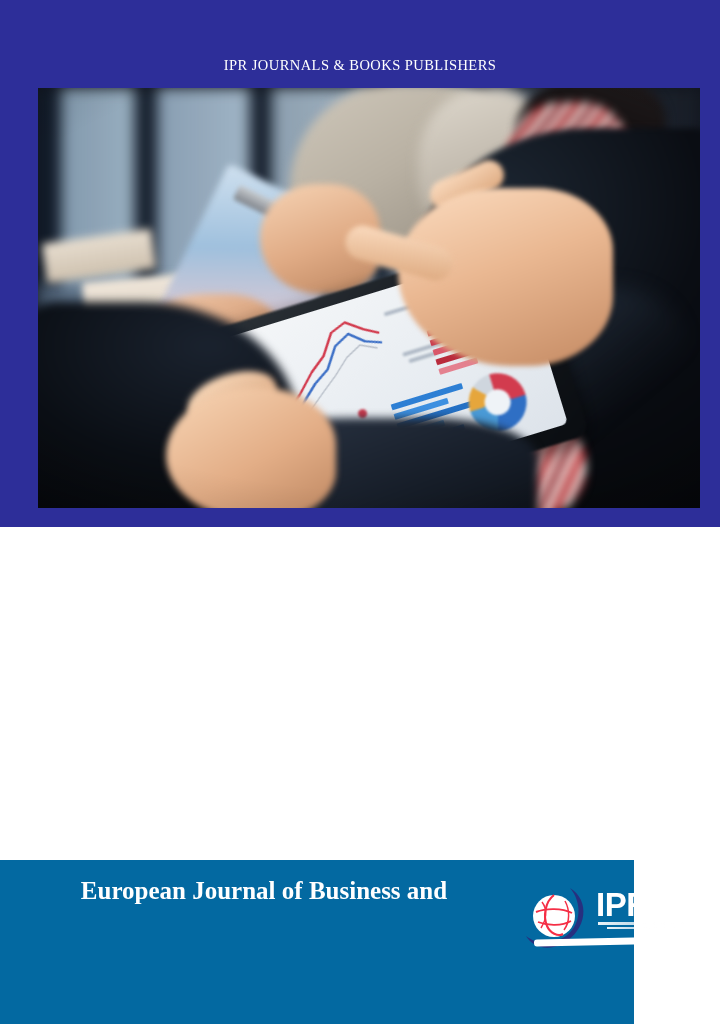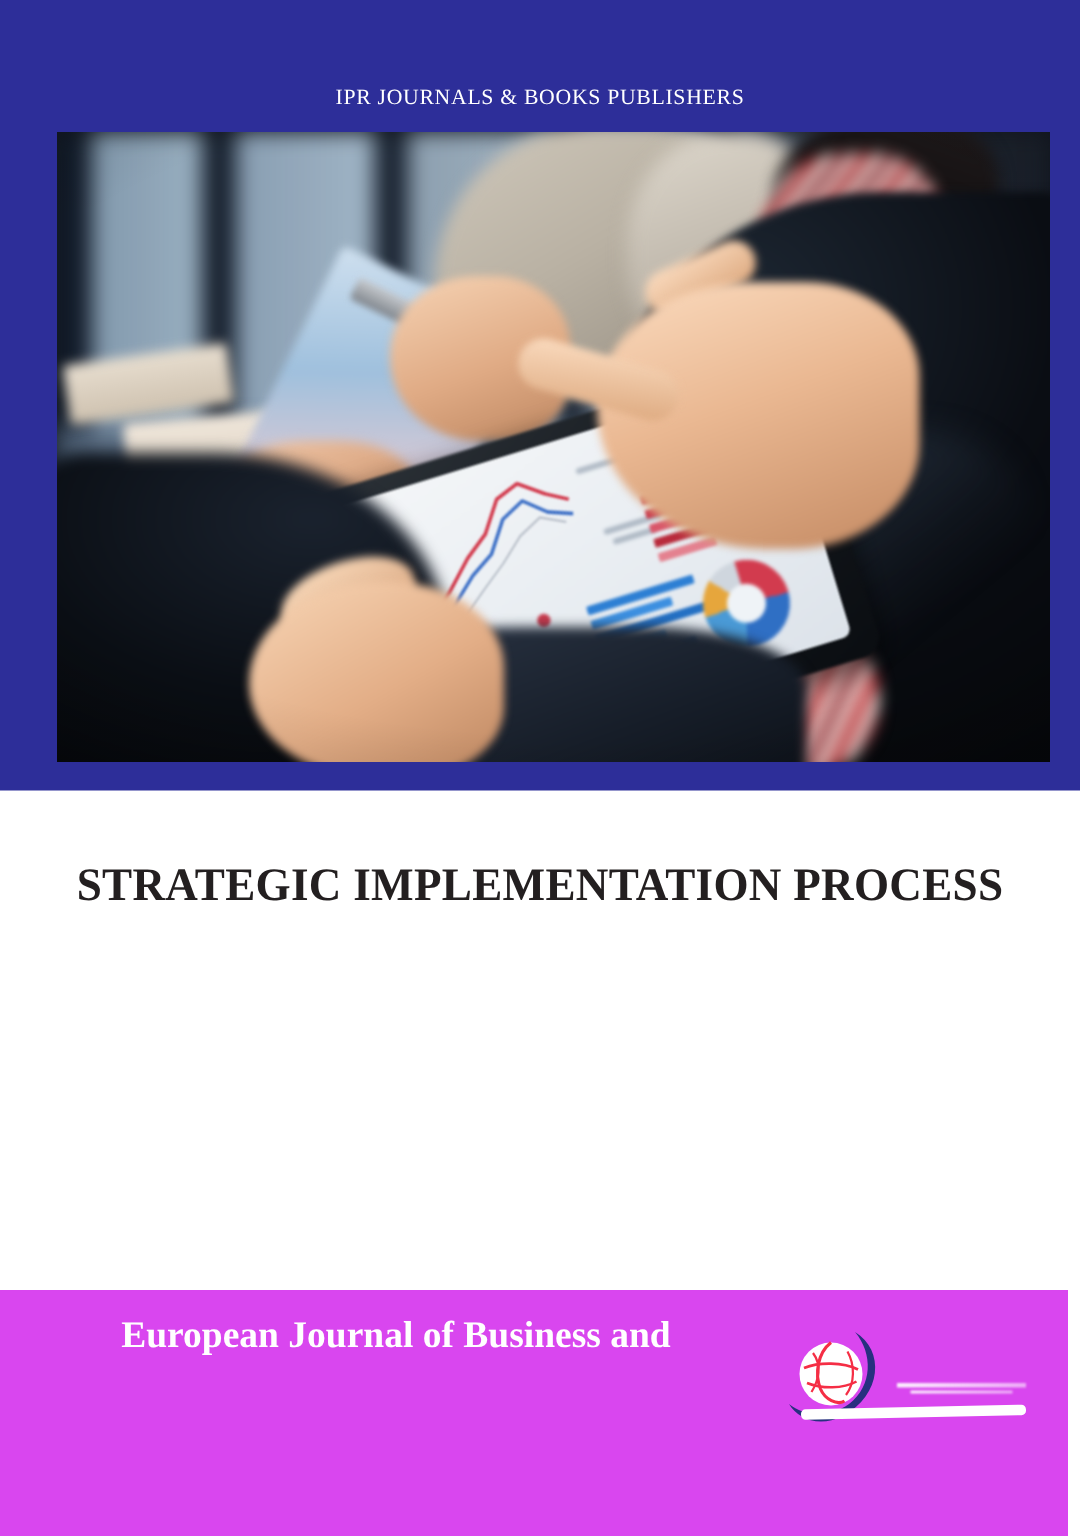--- a/index.html
+++ b/index.html
@@ -342,23 +342,23 @@
     transform: scaleX(0.97);
     white-space: nowrap;
     margin: 0;
   }
 
   
   .footer-band {
     position: absolute;
     left: 0;
     top: 860px;
-    width: 712px;
+    width: 634px;
     height: 164px;
-    background: #d946ef;
+    background: #0369a1;
     display: flex;
     align-items: center;
   }
   .footer-title {
     position: absolute;
     left: 36px;
     top: 14px;
     width: 456px;
     text-align: center;
     color: #ffffff;
@@ -496,43 +496,41 @@
     <div class="photo-layer thumb-left"></div>
     <div class="photo-layer hand-lower-left"></div>
 
     <div class="photo-layer finger-thumb2"></div>
     <div class="photo-layer hand-pointing"></div>
     <div class="photo-layer finger-index"></div>
 
     <div class="photo-layer photo-vignette"></div>
   </div>
 
-  <div class="title-area">
-    <h1 class="cover-title">STRATEGIC IMPLEMENTATION PROCESS</h1>
-  </div>
 
   <div class="footer-band">
 
     <div class="footer-title">
       <span class="line">European Journal of Business and</span>
     </div>
 
     <div class="logo">
       <div class="logo-globe-wrap">
         <svg width="72" height="70" viewBox="0 0 72 70">
           <circle cx="30" cy="30" r="21" fill="#ffffff"></circle>
           <path d="M30 9 C21 16, 19 30, 23 40 C26 47, 34 51, 39 48" fill="none" stroke="#F52E45" stroke-width="2.1"></path>
           <path d="M12 26 C22 22, 38 22, 48 27" fill="none" stroke="#F52E45" stroke-width="1.9"></path>
           <path d="M14 36 C24 40, 38 40, 47 35" fill="none" stroke="#F52E45" stroke-width="1.7"></path>
           <path d="M18 16 C24 24, 22 34, 17 42" fill="none" stroke="#F52E45" stroke-width="1.5"></path>
           <path d="M41 15 C46 24, 46 36, 40 44" fill="none" stroke="#F52E45" stroke-width="1.5"></path>
           <path d="M46 2 C66 14, 64 44, 38 58 C22 66, 8 60, 2 50
                    C12 58, 28 60, 42 50 C58 38, 58 16, 46 2 Z" fill="#27307F"></path>
         </svg>
       </div>
+      <div class="logo-text">IPRJB</div>
       <div class="logo-sub">
         <div class="logo-sub-line"></div>
         <div class="logo-sub-line short"></div>
       </div>
       <div class="logo-underline"></div>
     </div>
   </div>
 
 </div>
 

